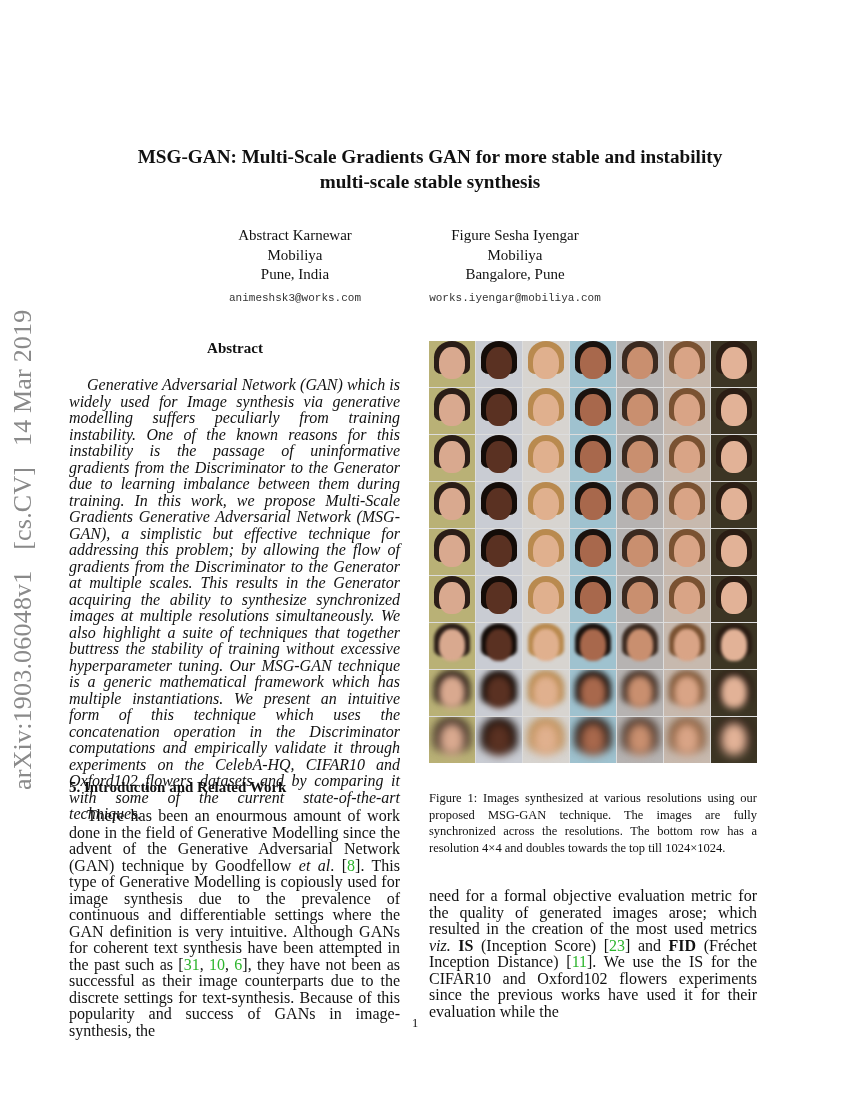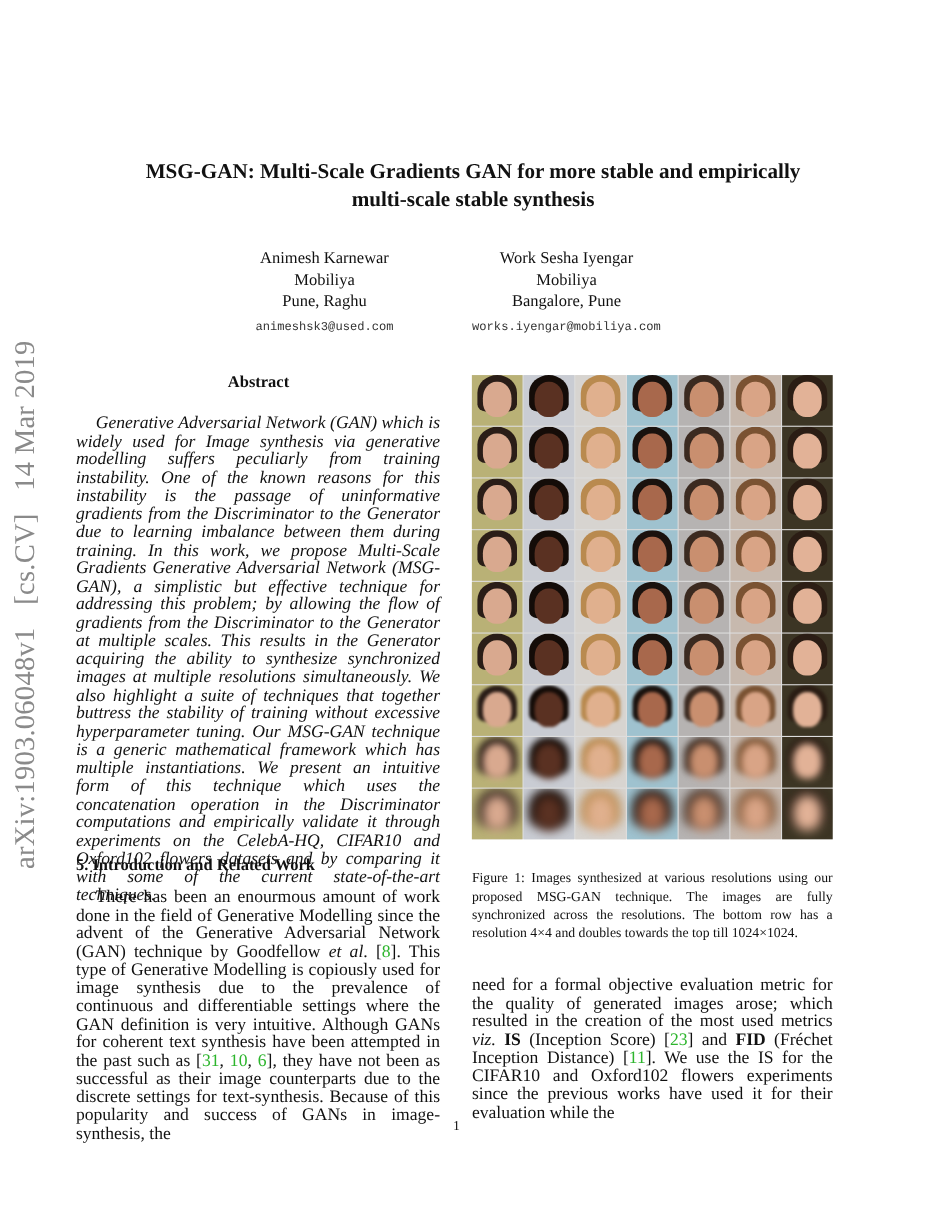--- a/index.html
+++ b/index.html
@@ -37,32 +37,32 @@
   .caption { left: 429px; width: 328px; top: 790px; font-size: 12.5px; line-height: 16.5px;
              text-align: justify; }
   .right-body { left: 429px; width: 328px; top: 888px; }
   .right-body p { margin: 0; }
   .pagenum { left: 405px; width: 20px; top: 1016px; text-align: center; font-size: 12.5px; }
 </style>
 </head>
 <body>
 
 <div class="abs title">
-  <div>MSG-GAN: Multi-Scale Gradients GAN for more stable and empirically</div>
+  <div>MSG-GAN: Multi-Scale Gradients GAN for more stable and instability</div>
   <div>multi-scale stable synthesis</div>
 </div>
 
 <div class="abs author author-1">
-  <div>Animesh Karnewar</div>
+  <div>Abstract Karnewar</div>
   <div>Mobiliya</div>
-  <div>Pune, Raghu</div>
-  <div class="email">animeshsk3@used.com</div>
+  <div>Pune, India</div>
+  <div class="email">animeshsk3@works.com</div>
 </div>
 <div class="abs author author-2">
-  <div>Work Sesha Iyengar</div>
+  <div>Figure Sesha Iyengar</div>
   <div>Mobiliya</div>
   <div>Bangalore, Pune</div>
   <div class="email">works.iyengar@mobiliya.com</div>
 </div>
 
 <div class="abs sidebar">
   <span>arXiv:1903.06048v1</span>
   <span>[cs.CV]</span>
   <span>14 Mar 2019</span>
 </div>

